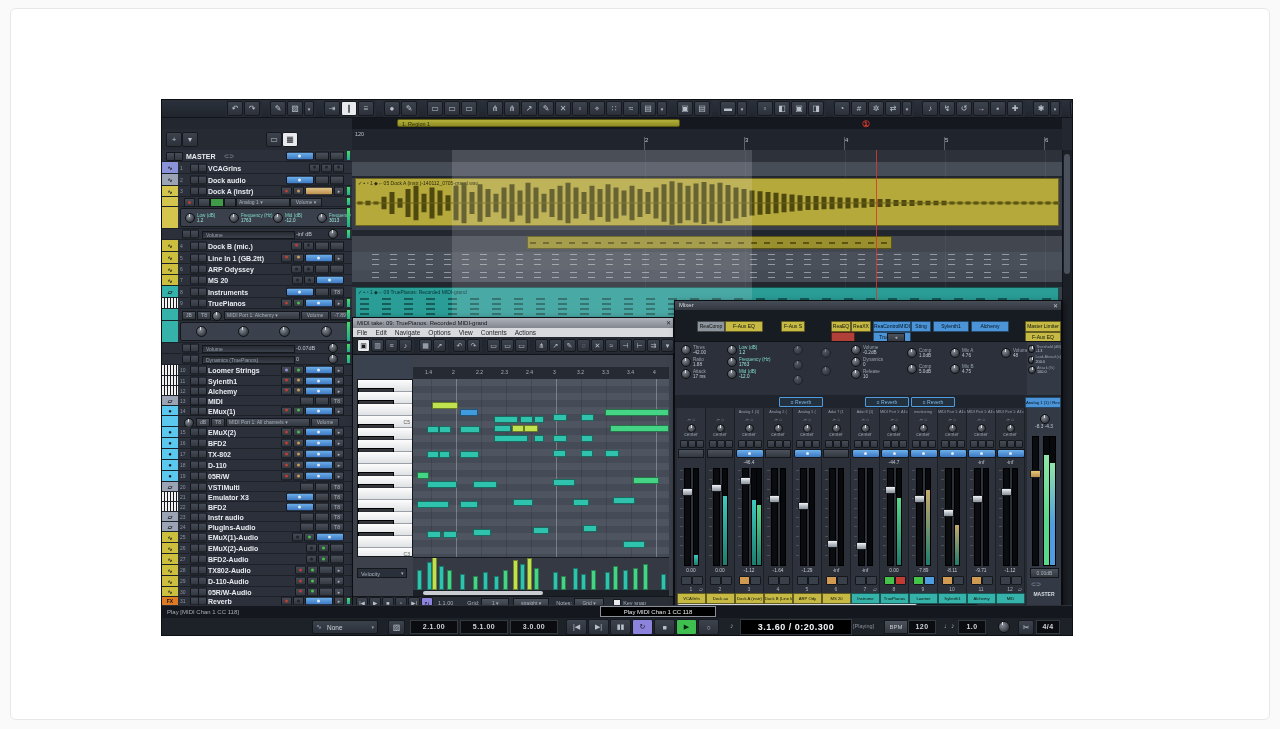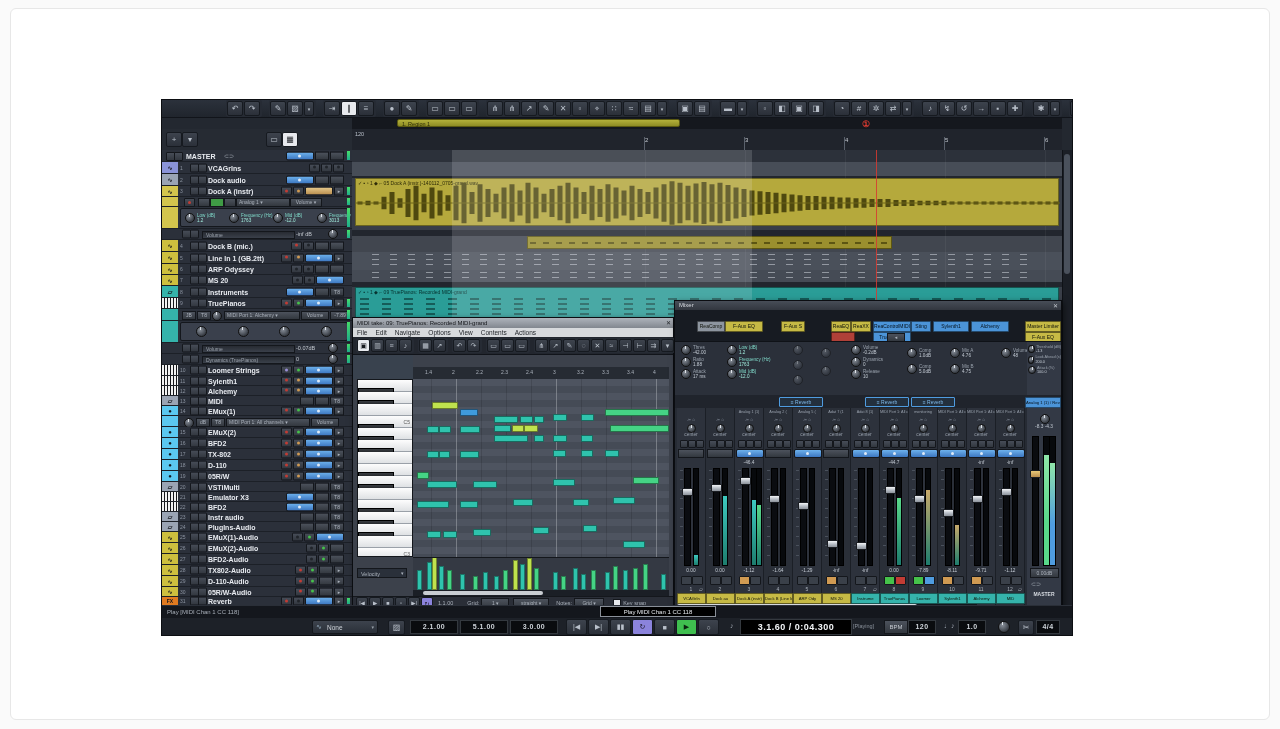--- a/index.html
+++ b/index.html
@@ -1480,21 +1480,21 @@
     <div id="transbtns" class="abs" style="left:404px;top:1px;display:flex;">
           <div class="tbtn" style="width: 19px; height: 14px; font-size: 7px;">|◀</div>
           <div class="tbtn" style="width: 19px; height: 14px; font-size: 7px;">▶|</div>
           <div class="tbtn" style="width: 19px; height: 14px; font-size: 7px;">▮▮</div>
           <div class="tbtn" style="width: 19px; height: 14px; font-size: 7px; background: rgb(139, 131, 220); color: rgb(22, 19, 31);">↻</div>
           <div class="tbtn" style="width: 19px; height: 14px; font-size: 7px;">■</div>
           <div class="tbtn" style="width: 19px; height: 14px; font-size: 7px; background: rgb(63, 191, 79); color: rgb(11, 36, 16);">▶</div>
           <div class="tbtn" style="width: 19px; height: 14px; font-size: 7px;">○</div>
         </div>
     <span class="abs" style="left:568px;top:4px;font-size:7px;color:#9aa1ab;">♪</span>
-    <div class="abs seg7" style="left:578px;top:1px;width:110px;height:14px;background:#000;border:1px solid #34393f;color:#f2f4f6;font-size:9px;line-height:14px;text-align:center;">3.1.60 / 0:04.300</div>
+    <div class="abs seg7" style="left:578px;top:1px;width:110px;height:14px;background:#000;border:1px solid #34393f;color:#f2f4f6;font-size:9px;line-height:14px;text-align:center;">3.1.60 / 0:20.300</div>
     <div class="abs" style="left:691px;top:5px;font-size:5.5px;color:#8b929c;">[Playing]</div>
     <div class="abs" style="left:722px;top:2px;width:22px;height:12px;background:linear-gradient(#4c525c,#33383f);border:1px solid #14171c;color:#c3c8cf;font-size:6px;line-height:12px;text-align:center;">BPM</div>
     <div class="abs seg7" style="left:746px;top:2px;width:26px;height:12px;background:#0a0c0f;border:1px solid #34393f;color:#cfd4da;font-size:7px;line-height:12px;text-align:center;">120</div>
     <span class="abs" style="left:782px;top:4px;font-size:7px;color:#9aa1ab;">♩♪</span>
     <div class="abs seg7" style="left:796px;top:2px;width:26px;height:12px;background:#0a0c0f;border:1px solid #34393f;color:#cfd4da;font-size:7px;line-height:12px;text-align:center;">1.0</div>
     <div class="knob" style="position:absolute;left:836px;top:3px;width:10px;height:10px;"></div>
     <div class="tbtn" style="position:absolute;left:856px;top:2px;width:14px;">✂</div>
     <div class="abs seg7" style="left:874px;top:2px;width:22px;height:12px;background:#0a0c0f;border:1px solid #34393f;color:#cfd4da;font-size:7px;line-height:12px;text-align:center;">4/4</div>
   </div>
 

